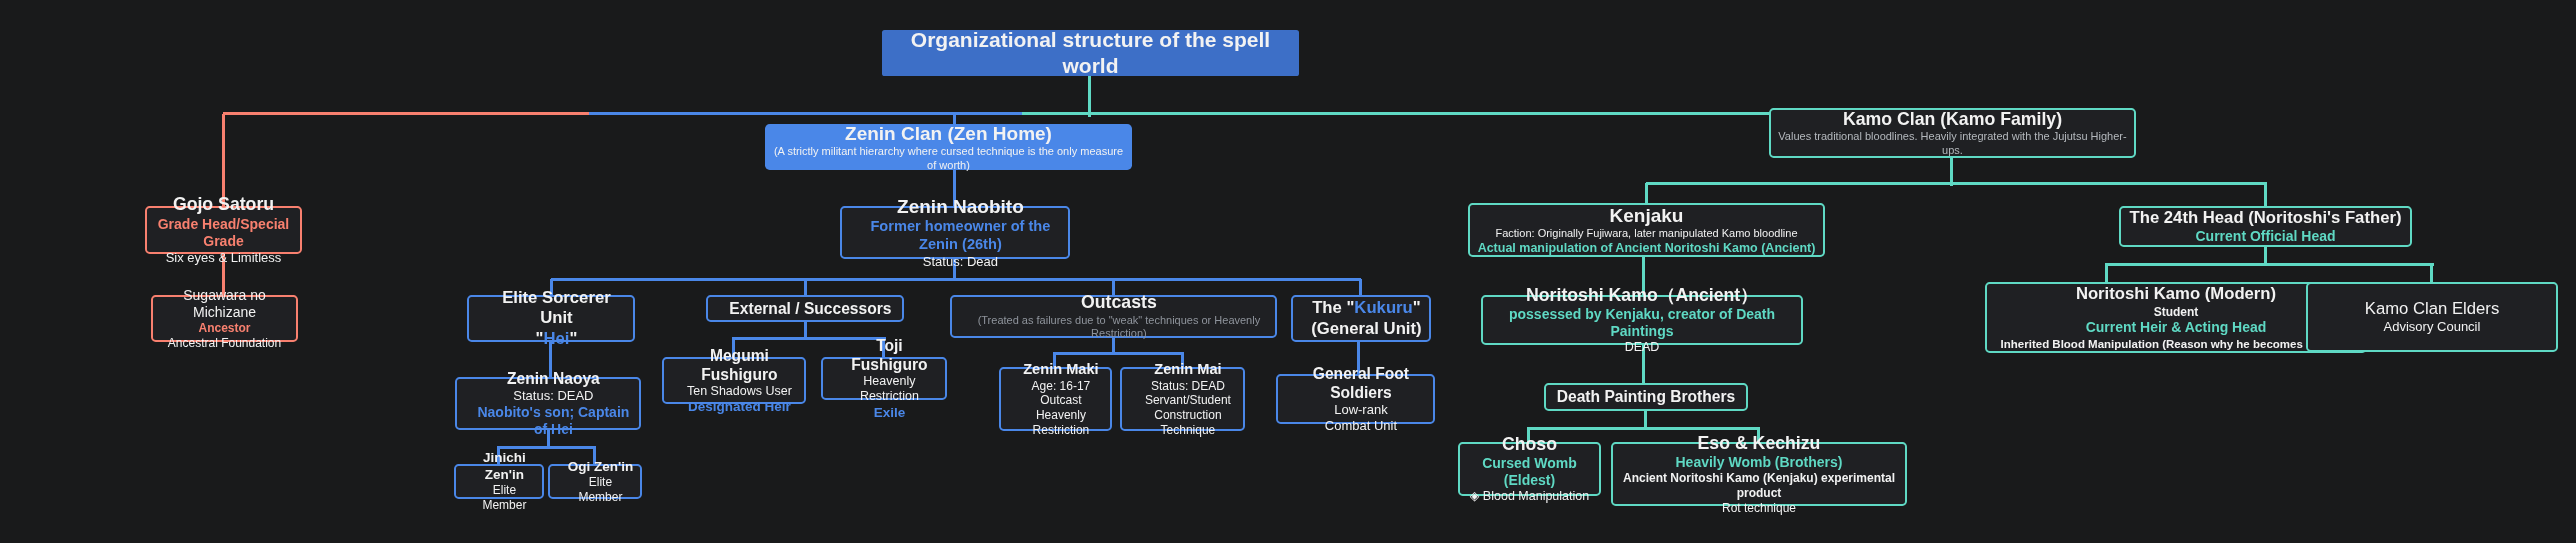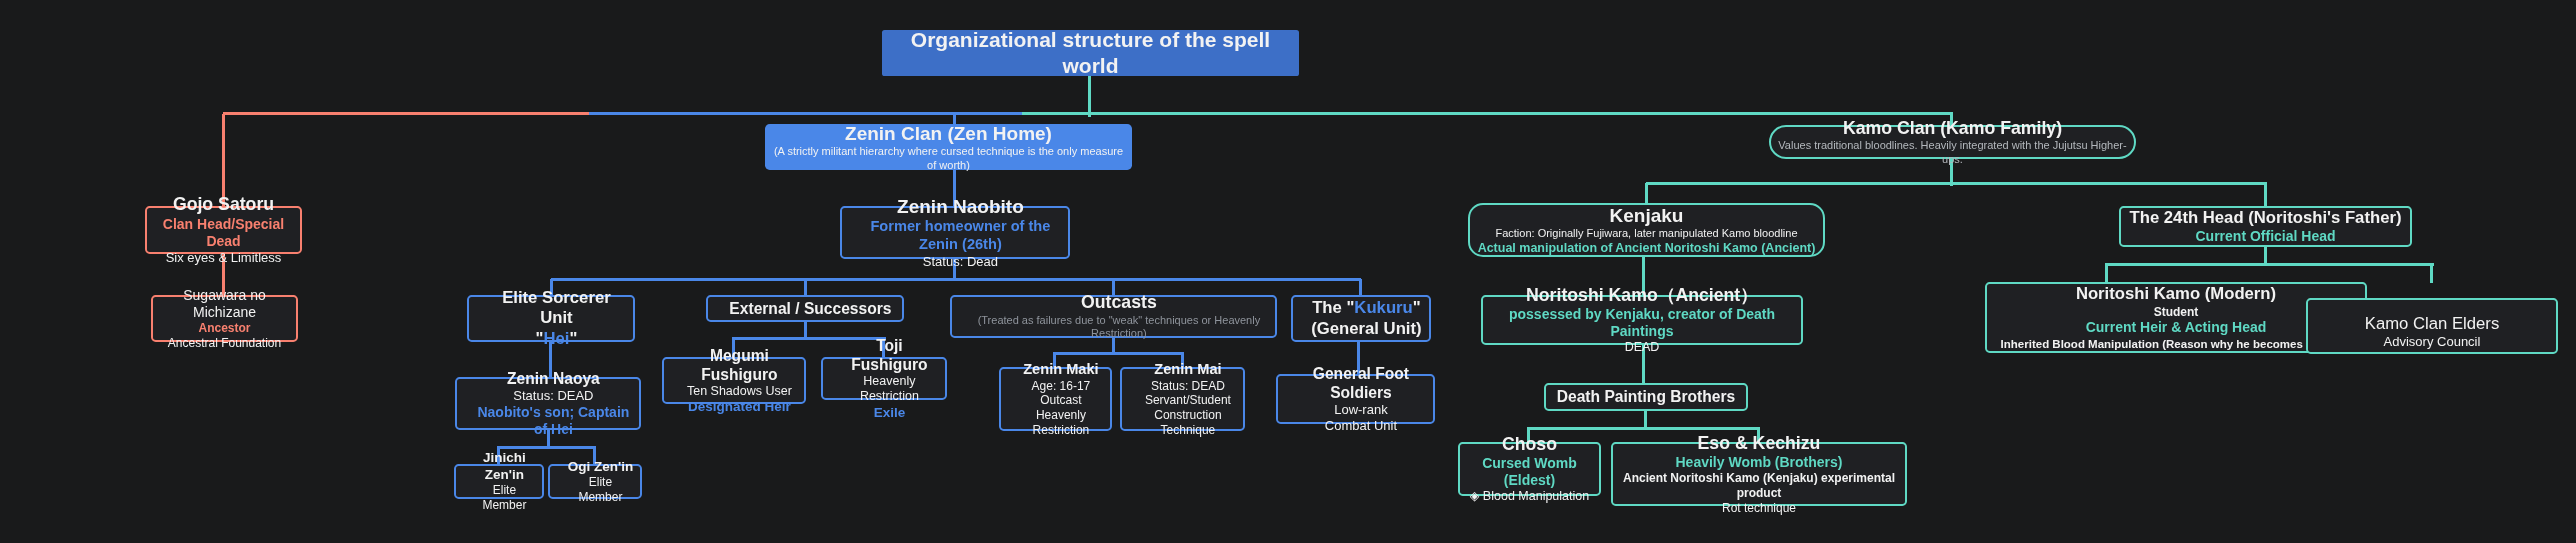--- a/index.html
+++ b/index.html
@@ -81,21 +81,21 @@
     <div class="ln v ct" style="left:2105px;top:265px;height:18px;"></div>
     <div class="ln v ct" style="left:2430px;top:265px;height:18px;"></div>
   </div>
 
   <div class="node f-title" style="left:882px;top:30px;width:417px;height:46px;">
     <div class="fs40 b w">Organizational structure of the spell world</div>
   </div>
 
   <div class="node bs" style="left:145px;top:206px;width:157px;height:48px;">
     <div class="fs34 b w">Gojo Satoru</div>
-    <div class="fs27 b sal">Clan Head/Special Dead</div>
+    <div class="fs27 b sal">Grade Head/Special Grade</div>
     <div class="fs25 r w">Six eyes &amp; Limitless</div>
   </div>
   <div class="node bs" style="left:151px;top:295px;width:147px;height:47px;">
     <div class="fs27 r w">Sugawara no Michizane</div>
     <div class="fs23 b sal">Ancestor</div>
     <div class="fs23 r w">Ancestral Foundation</div>
   </div>
 
   <div class="node f-blu" style="left:765px;top:124px;width:367px;height:46px;">
     <div class="fs36 b w">Zenin Clan (Zen Home)</div>
@@ -155,25 +155,25 @@
   <div class="node bb" style="left:1291px;top:295px;width:140px;height:47px;">
     <div class="fs32 b"><span class="w">The </span><span class="w">"</span><span class="blu">Kukuru</span><span class="w">"</span></div>
     <div class="fs32 b w">(General Unit)</div>
   </div>
   <div class="node bb" style="left:1276px;top:374px;width:159px;height:50px;">
     <div class="fs30 b w">General Foot Soldiers</div>
     <div class="fs25 r w">Low-rank</div>
     <div class="fs25 r w">Combat Unit</div>
   </div>
 
-  <div class="node bt" style="left:1769px;top:125px;width:367px;height:34px;border-radius:17px;">
+  <div class="node bt" style="left:1769px;top:108px;width:367px;height:50px;">
     <div class="fs34 b w">Kamo Clan (Kamo Family)</div>
     <div class="fs21 r gry2">Values traditional bloodlines. Heavily integrated with the Jujutsu Higher-ups.</div>
   </div>
-  <div class="node bt" style="left:1468px;top:203px;width:357px;height:54px;border-radius:15px;">
+  <div class="node bt" style="left:1468px;top:203px;width:357px;height:54px;">
     <div class="fs36 b w">Kenjaku</div>
     <div class="fs21 r w">Faction: Originally Fujiwara, later manipulated Kamo bloodline</div>
     <div class="fs24 b tea">Actual manipulation of Ancient Noritoshi Kamo (Ancient)</div>
   </div>
   <div class="node bt" style="left:1481px;top:295px;width:322px;height:50px;">
     <div class="fs34 b w">Noritoshi Kamo（Ancient）</div>
     <div class="fs27 b tea">possessed by Kenjaku, creator of Death Paintings</div>
     <div class="fs24 r w">DEAD</div>
   </div>
   <div class="node bt" style="left:1544px;top:383px;width:204px;height:28px;">
@@ -193,19 +193,19 @@
   <div class="node bt" style="left:2119px;top:206px;width:293px;height:41px;">
     <div class="fs32 b w">The 24th Head (Noritoshi's Father)</div>
     <div class="fs27 b tea">Current Official Head</div>
   </div>
   <div class="node bt" style="left:1985px;top:282px;width:382px;height:71px;">
     <div class="fs32 b w">Noritoshi Kamo (Modern)</div>
     <div class="fs23 b w">Student</div>
     <div class="fs27 b tea">Current Heir &amp; Acting Head</div>
     <div class="fs22 b w">Inherited Blood Manipulation (Reason why he becomes the heir)</div>
   </div>
-  <div class="node bt" style="left:2306px;top:298px;width:252px;height:56px;justify-content:flex-end;">
+  <div class="node bt" style="left:2306px;top:282px;width:252px;height:70px;">
     <div class="fs32 r w">Kamo Clan Elders</div>
     <div class="fs25 r w">Advisory Council</div>
   </div>
 
 </div>
 
 
 </body></html>

